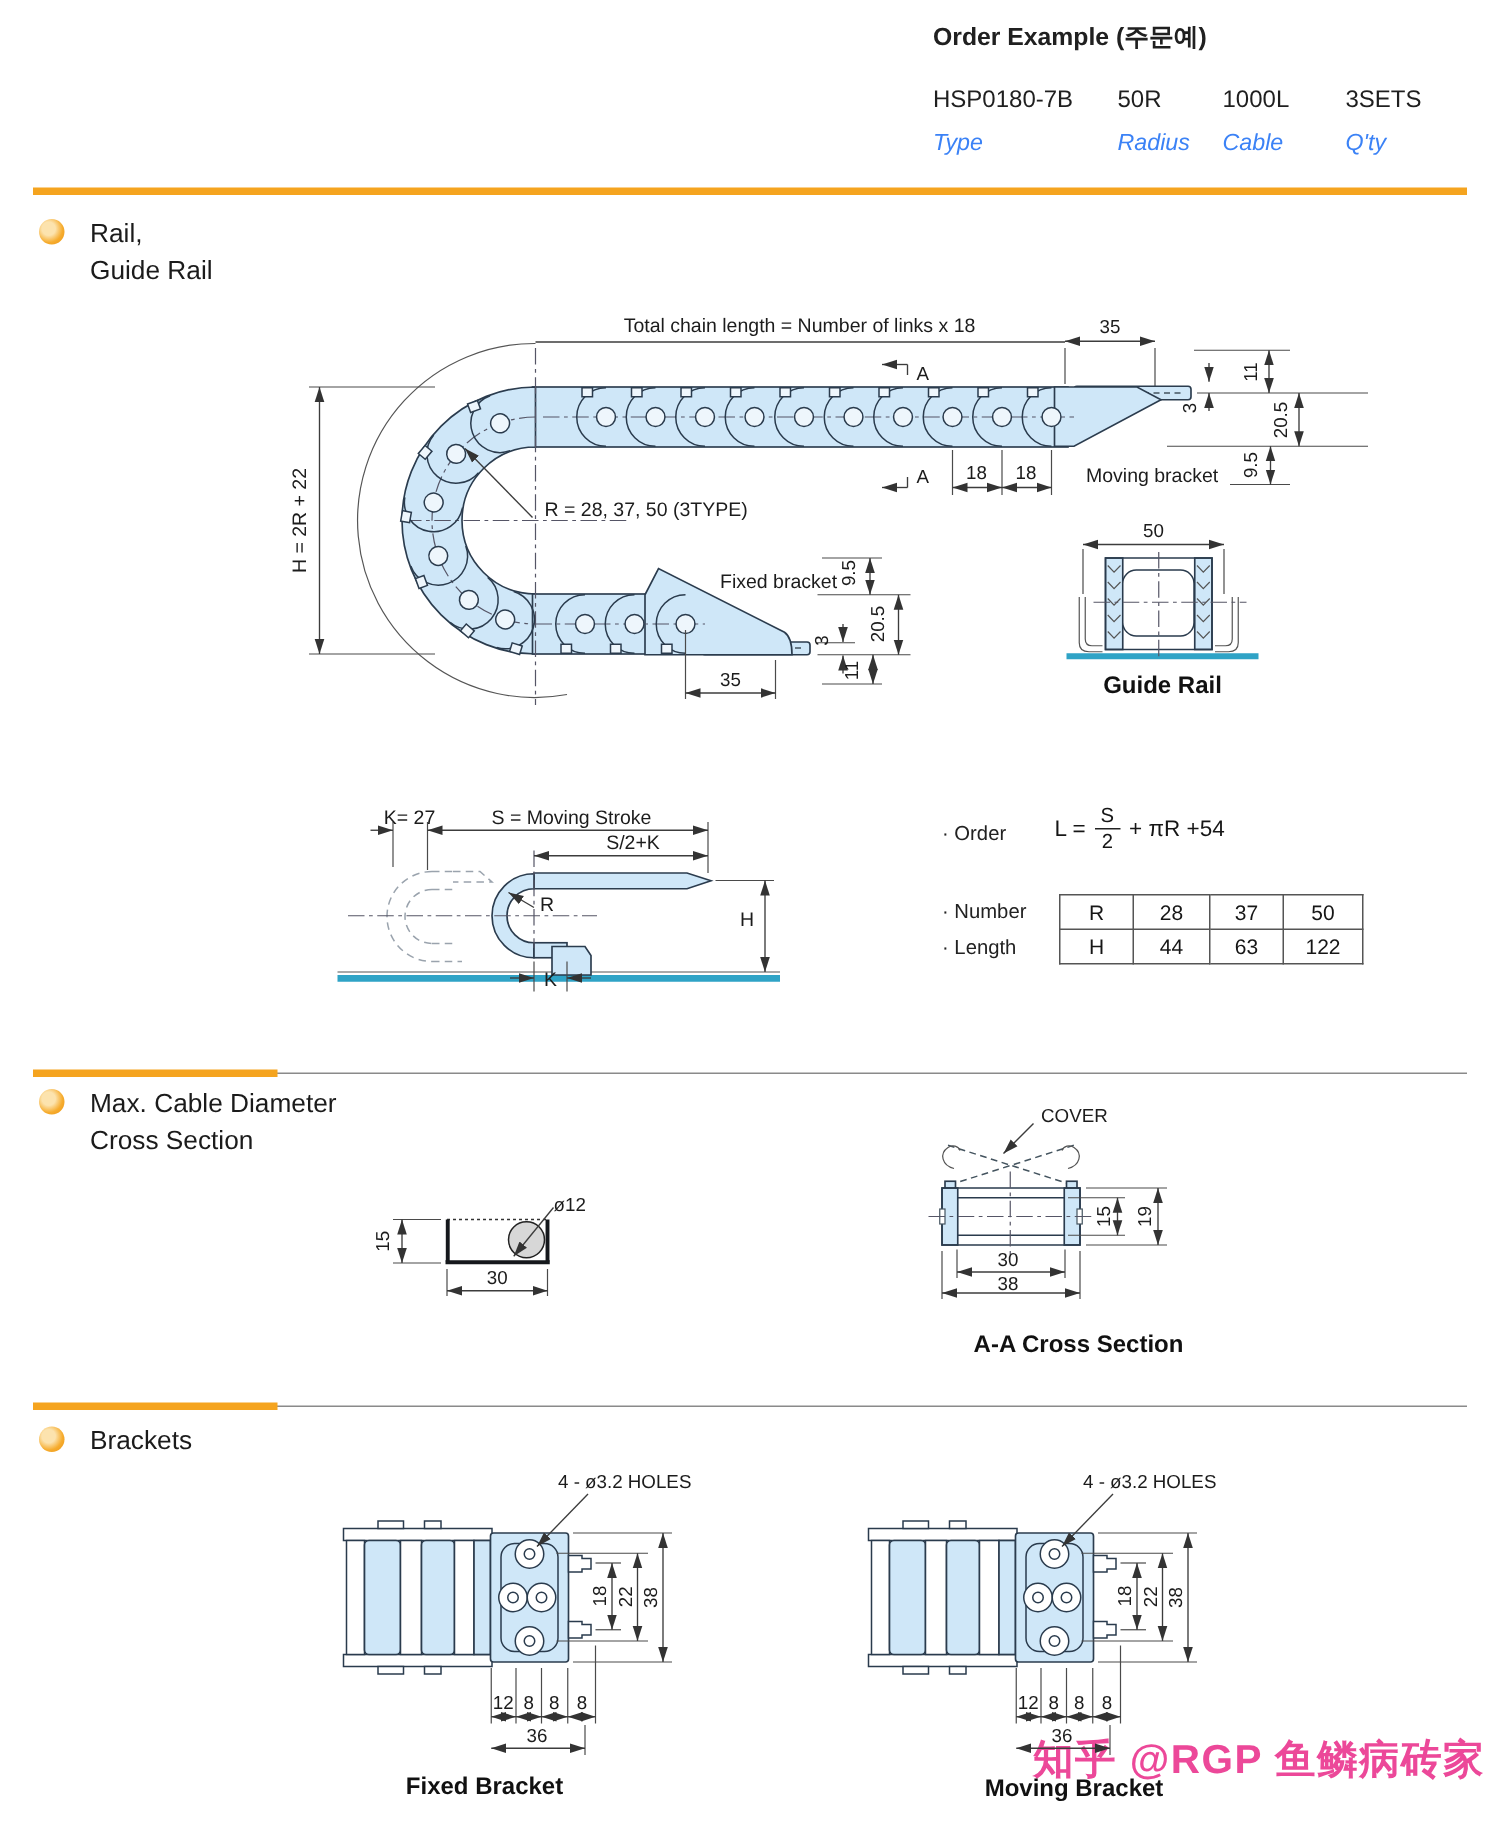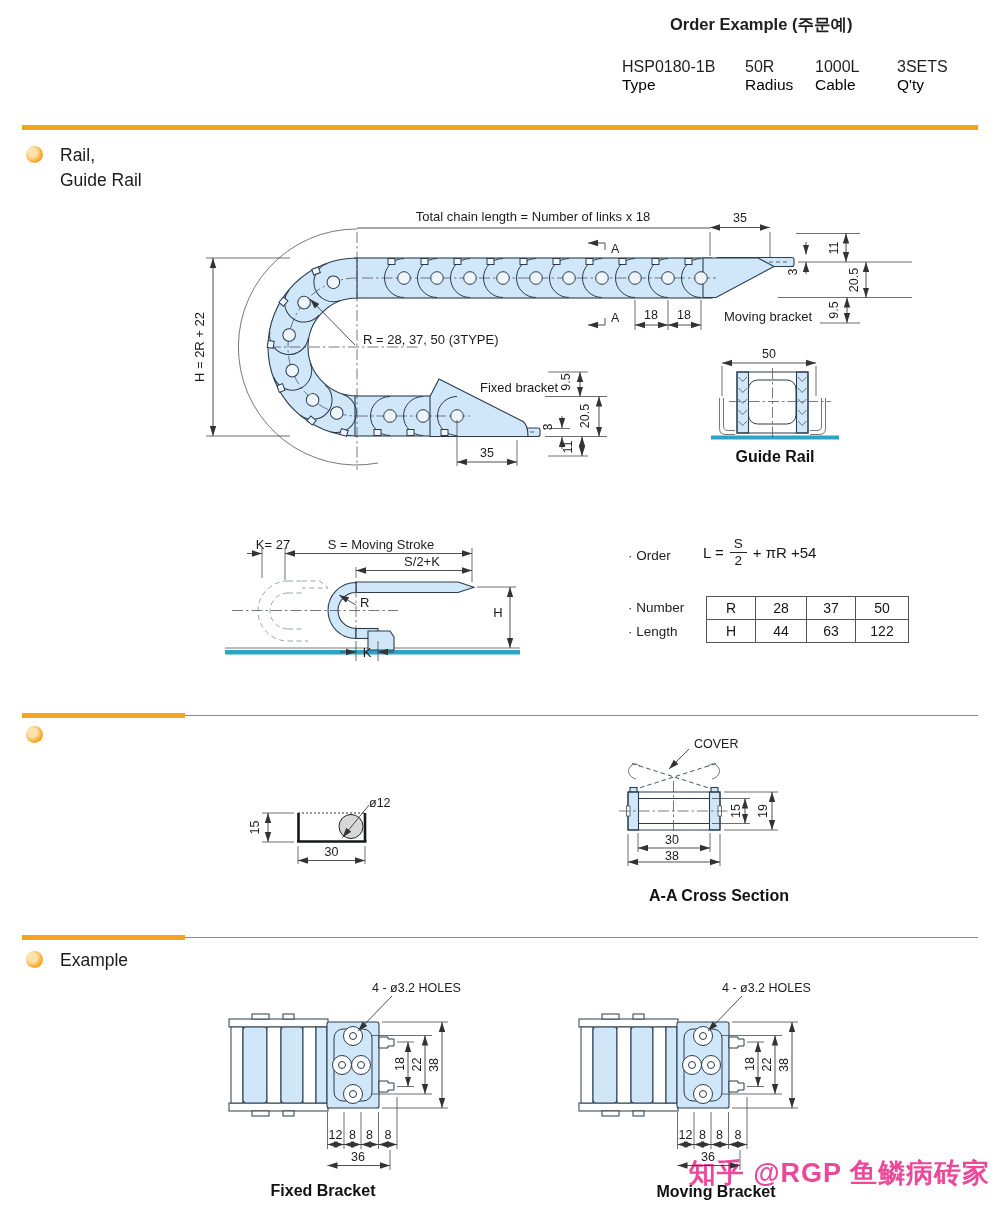--- a/index.html
+++ b/index.html
@@ -1,23 +1,23 @@
 <!DOCTYPE html>
 <html><head>
 <meta charset="utf-8">
 <style>
   html,body{margin:0;padding:0;background:#ffffff;}
   body{font-family:"Liberation Sans",sans-serif;color:#1a1a1a;}
   .page{position:relative;width:1000px;height:1215px;background:#fff;overflow:hidden;}
   
   .title{position:absolute;left:28px;top:42px;font-size:62px;font-weight:bold;letter-spacing:-2px;color:#141414;}
-  .oe-title{position:absolute;left:622px;top:14px;font-size:16.5px;font-weight:600;color:#202020;margin-left:48px;}
+  .oe-title{position:absolute;left:622px;top:14px;font-size:16.5px;font-weight:600;color:#202020;}
   .oe-col{position:absolute;top:58px;}
   .oe-val{font-size:16px;color:#1f1f1f;}
-  .oe-lab{font-size:15.5px;color:#000000;}
+  .oe-lab{margin-top:11px;font-size:15.5px;color:#3b82f6;font-style:italic;}
   
   .sec-rule{position:absolute;left:22px;width:956px;height:6px;}
   .sec-rule .line{position:absolute;left:0;right:0;top:2px;height:1px;background:#8a8a8a;}
   .sec-rule .orange{position:absolute;left:0;top:0;height:5px;background:#F5A41F;}
   .orange-full{width:100%;}
   .orange-part{width:163px;}
   
   .sec-head{position:absolute;left:60px;font-size:17.5px;line-height:25px;font-weight:500;color:#1b1b1b;}
   .bullet{position:absolute;left:26px;width:17px;height:17px;border-radius:50%;
     background:radial-gradient(circle at 38% 38%, #fce3ae 0 30%, #f6ac2e 62%, #ea9212 100%);}
@@ -58,21 +58,21 @@
   .de{marker-end:url(#ae);}
   .ds{marker-start:url(#as);}
 </style>
 </head>
 <body>
 
 <div class="page">
 
   <div class="oe-title">Order Example (주문예)</div>
   <div class="oe-col" style="left:622px">
-    <div class="oe-val">HSP0180-1B</div>
+    <div class="oe-val">HSP0180-7B</div>
     <div class="oe-lab">Type</div>
   </div>
   <div class="oe-col" style="left:745px">
     <div class="oe-val">50R</div>
     <div class="oe-lab">Radius</div>
   </div>
   <div class="oe-col" style="left:815px">
     <div class="oe-val">1000L</div>
     <div class="oe-lab">Cable</div>
   </div>
@@ -92,23 +92,27 @@
       <div class="line"></div>
       <div class="orange orange-part"></div>
     </div>
 
   <div class="bullet" style="top:146px"></div>
   <div class="sec-head" style="top:143px">
     <div>Rail,</div>
     <div>Guide Rail</div>
   </div>
   <div class="bullet" style="top:726px"></div>
+  <div class="sec-head" style="top:723px">
+    <div>Max. Cable Diameter</div>
+    <div>Cross Section</div>
+  </div>
   <div class="bullet" style="top:951px"></div>
   <div class="sec-head" style="top:948px">
-    <div>Example</div>
+    <div>Brackets</div>
   </div>
 
   <div class="lbl" style="left:628px;top:548px">· Order</div>
   <div class="formula">
     <span>L =</span>
     <span class="frac">
       <span class="top">S</span>
       <span>2</span>
     </span>
     <span>+ πR +54</span>

